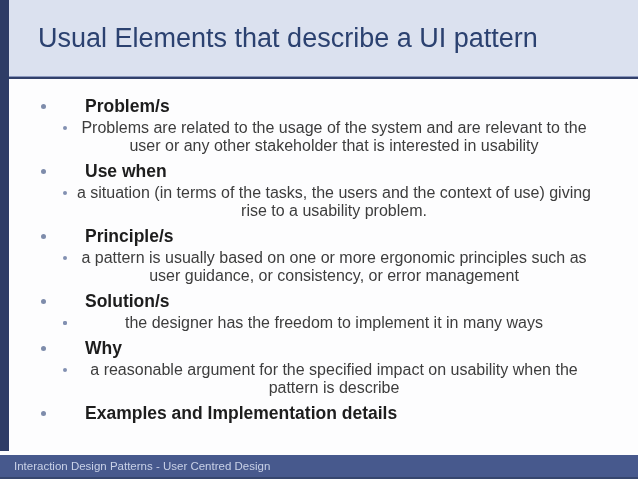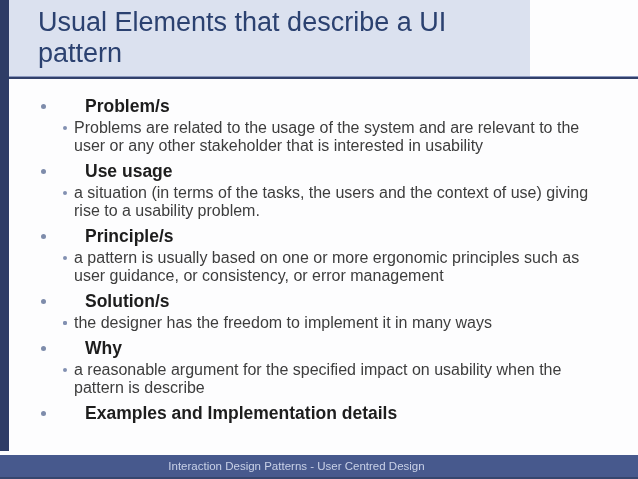--- a/index.html
+++ b/index.html
@@ -5,21 +5,21 @@
   html,body{margin:0;padding:0;background:#ffffff;}
   .slide{
     position:relative;
     width:638px;height:479px;
     background:#fdfdfe;
     overflow:hidden;
     font-family:"Liberation Sans","DejaVu Sans",sans-serif;
   }
   
   .title-band{
-    position:absolute;top:0;left:0;width:530px;height:76px;
+    position:absolute;top:0;left:0;width:638px;height:76px;
     background:#dbe1ef;
     display:flex;align-items:center;
     box-sizing:border-box;
     padding-left:38px;
   }
   .title{
     margin:0;
     font-size:27px;
     font-weight:400;
     letter-spacing:0px;
@@ -58,33 +58,34 @@
   }
   .l2{
     position:relative;
     margin:3px 0 3px 0;
     padding-left:74px;
     padding-right:44px;
     font-size:16px;
     font-weight:400;
     color:#3d3d3d;
     line-height:1.12;
+    text-align:center;
   }
   .l2 .dot{
     position:absolute;left:63px;top:7px;
     width:4px;height:4px;border-radius:50%;
     background:#8290b2;
   }
   
   .footer{
     position:absolute;left:0;bottom:0;width:638px;height:24px;
     background:#47598d;
     border-bottom:2px solid #36466e;
     box-sizing:border-box;
-    display:flex;align-items:center;justify-content:center;
+    display:flex;align-items:center;justify-content:flex-start;
     padding:0 18px 0 14px;
   }
   .f-left{
     font-size:11.5px;
     color:#c9d1e7;
   }
   .f-right{
     font-size:12.5px;
     font-weight:bold;
     color:#f2f4fa;
@@ -98,21 +99,21 @@
 <div class="slide">
   <div class="title-band">
     <h1 class="title">Usual Elements that describe a UI pattern</h1>
   </div>
   <div class="divider"></div>
   <div class="left-bar"></div>
 
   <div class="content" id="content">
       <div class="l1"><span class="dot"></span><span>Problem/s</span></div>
       <div class="l2"><span class="dot"></span><span>Problems are related to the usage of the system and are relevant to the user or any other stakeholder that is interested in usability</span></div>
-      <div class="l1"><span class="dot"></span><span>Use usage</span></div>
+      <div class="l1"><span class="dot"></span><span>Use when</span></div>
       <div class="l2"><span class="dot"></span><span>a situation (in terms of the tasks, the users and the context of use) giving rise to a usability problem.</span></div>
       <div class="l1"><span class="dot"></span><span>Principle/s</span></div>
       <div class="l2"><span class="dot"></span><span>a pattern is usually based on one or more ergonomic principles such as user guidance, or consistency, or error management</span></div>
       <div class="l1"><span class="dot"></span><span>Solution/s</span></div>
       <div class="l2"><span class="dot"></span></div>
       <div class="l2"><span class="dot"></span><span>the designer has the freedom to implement it in many ways</span></div>
       <div class="l1"><span class="dot"></span><span>Why</span></div>
       <div class="l2"><span class="dot"></span><span>a reasonable argument for the specified impact on usability when the pattern is describe</span></div>
       <div class="l1"><span class="dot"></span><span>Examples and Implementation details</span></div>
     </div>

